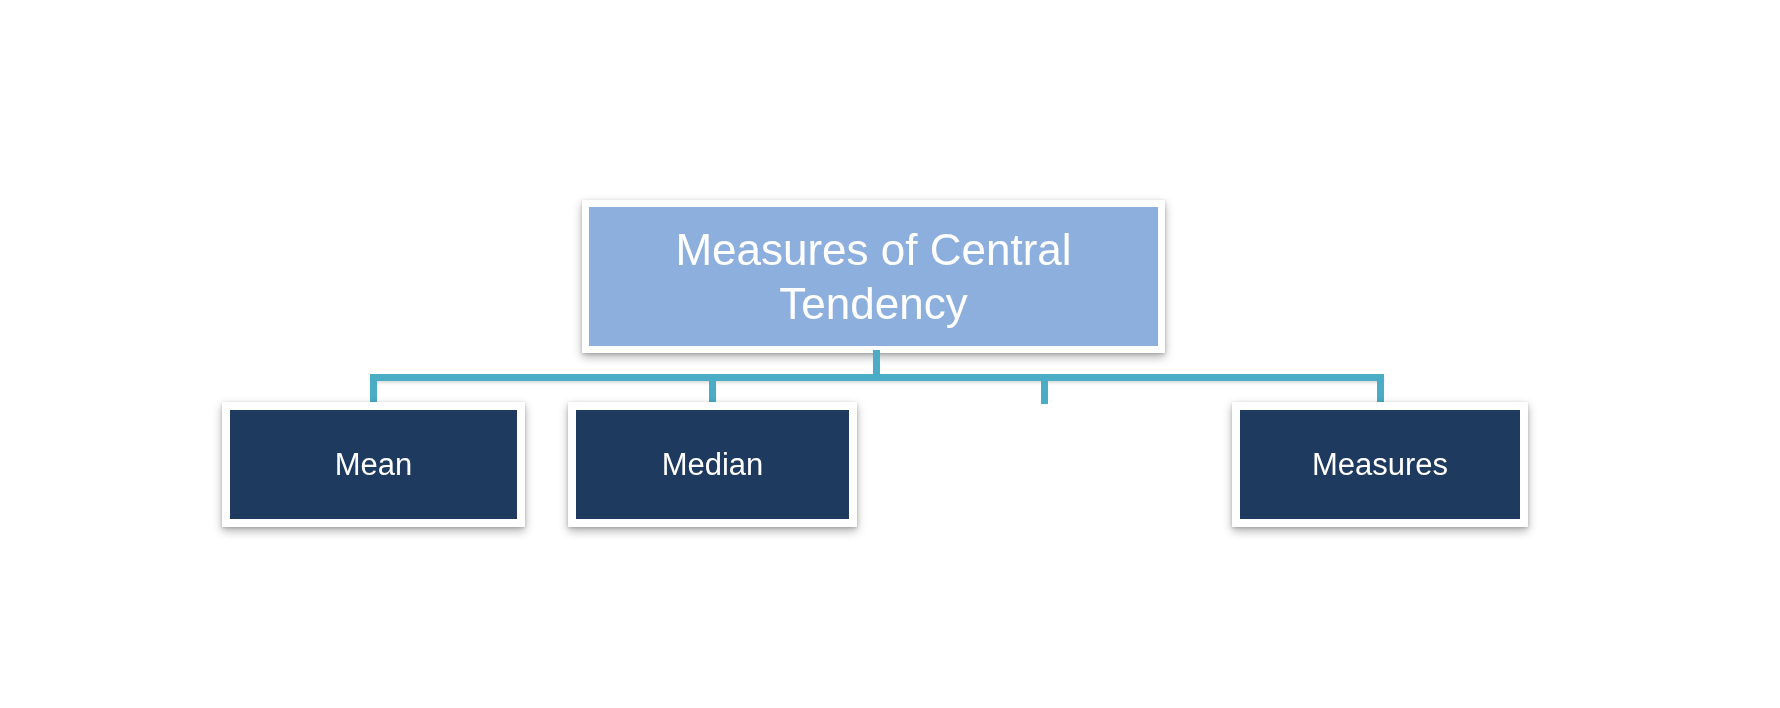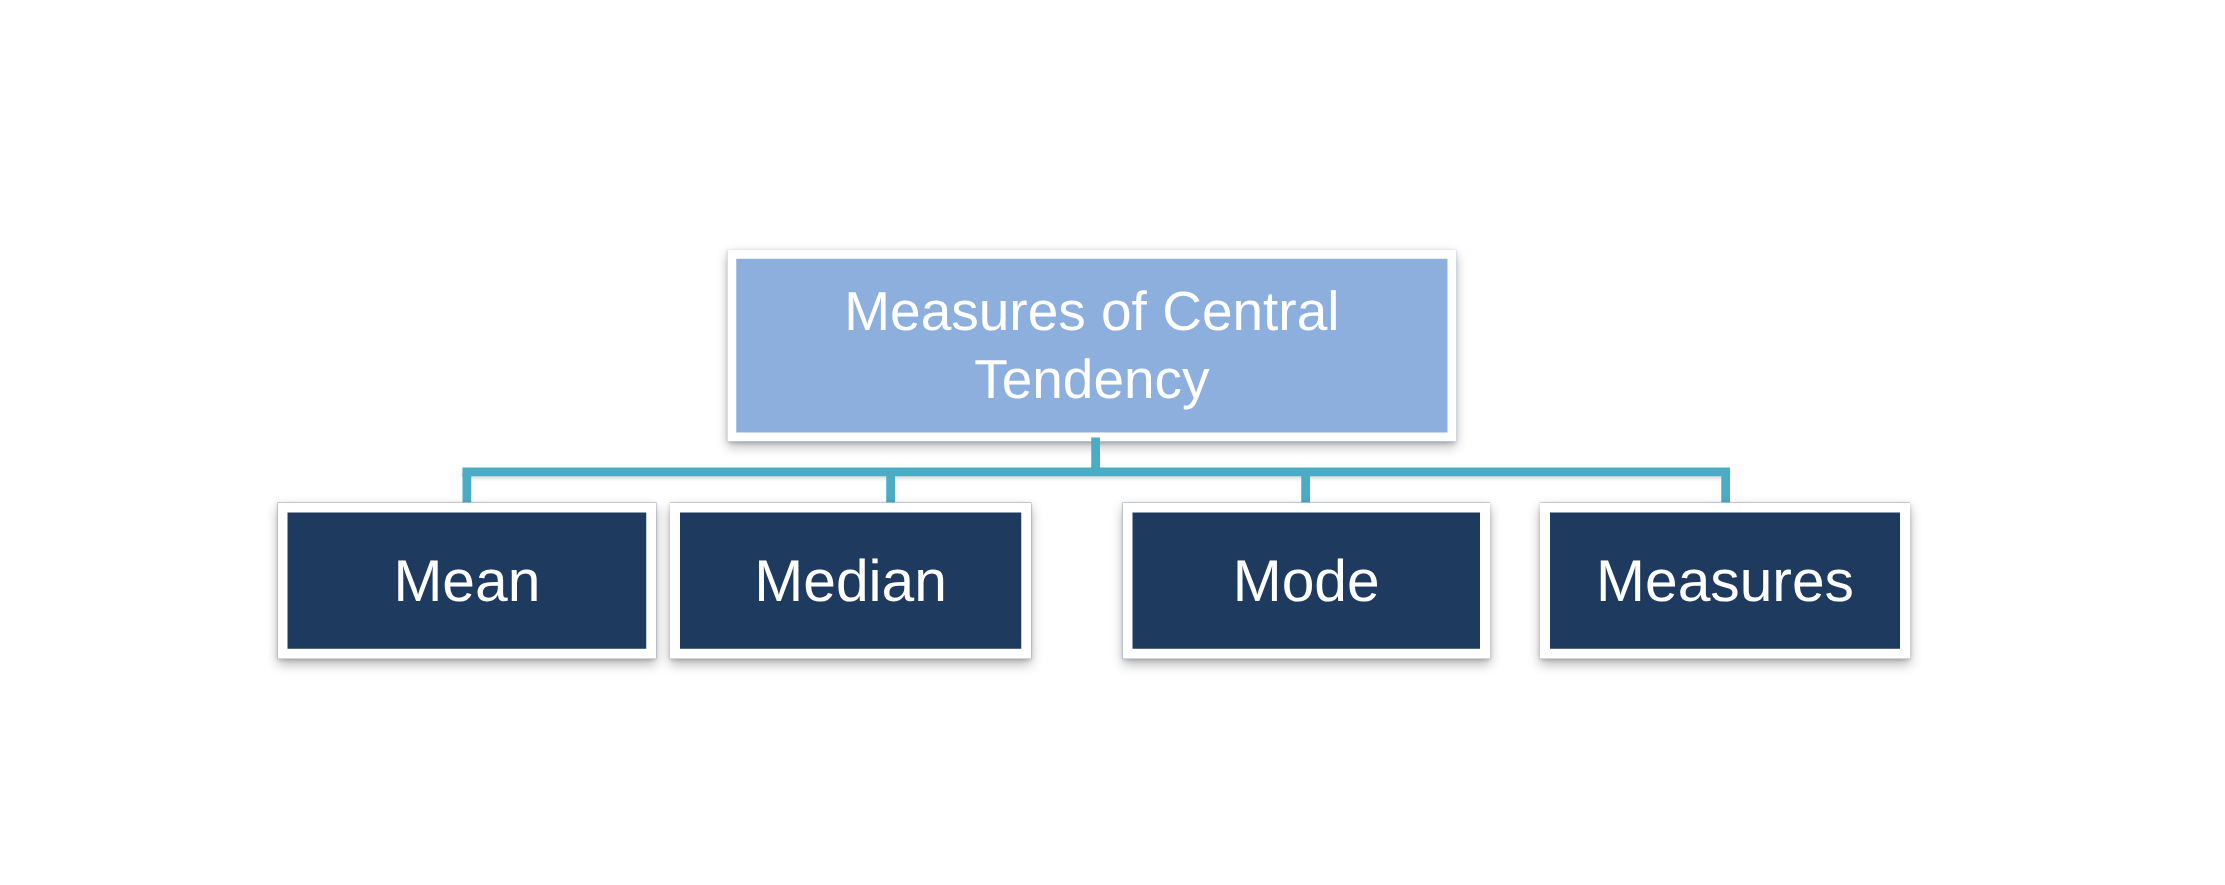--- a/index.html
+++ b/index.html
@@ -43,26 +43,26 @@
     padding: 0 12px;
   }
   .node.child {
     top: 402px;
     height: 125px;
     border-width: 8px;
     background: var(--child-fill, #1F3A5F);
   }
   .node.child .label {
     color: var(--child-text, #ffffff);
-    font-size: 47px;
+    font-size: 31px;
     line-height: 1;
     white-space: nowrap;
   }
   .child-0 { left: 222px;  width: 303px; }
-  .child-1 { left: 536px;  width: 289px; }
+  .child-1 { left: 568px;  width: 289px; }
   .child-2 { left: 898px;  width: 294px; }
   .child-3 { left: 1232px; width: 296px; }
 
   
   .connector {
     position: absolute;
     background: var(--connector, #4BACC6);
   }
   .connector.stub {
     left: 873px;
@@ -104,21 +104,18 @@
   <div class="connector drop drop-3"></div>
 
   <div class="node child child-0">
     <span class="label">Mean</span>
   </div>
 
   <div class="node child child-1">
     <span class="label">Median</span>
   </div>
 
-  <div class="node child child-2">
-    <span class="label">Mode</span>
-  </div>
 
   <div class="node child child-3">
     <span class="label">Measures</span>
   </div>
 
 </div>
 
 </body></html>

